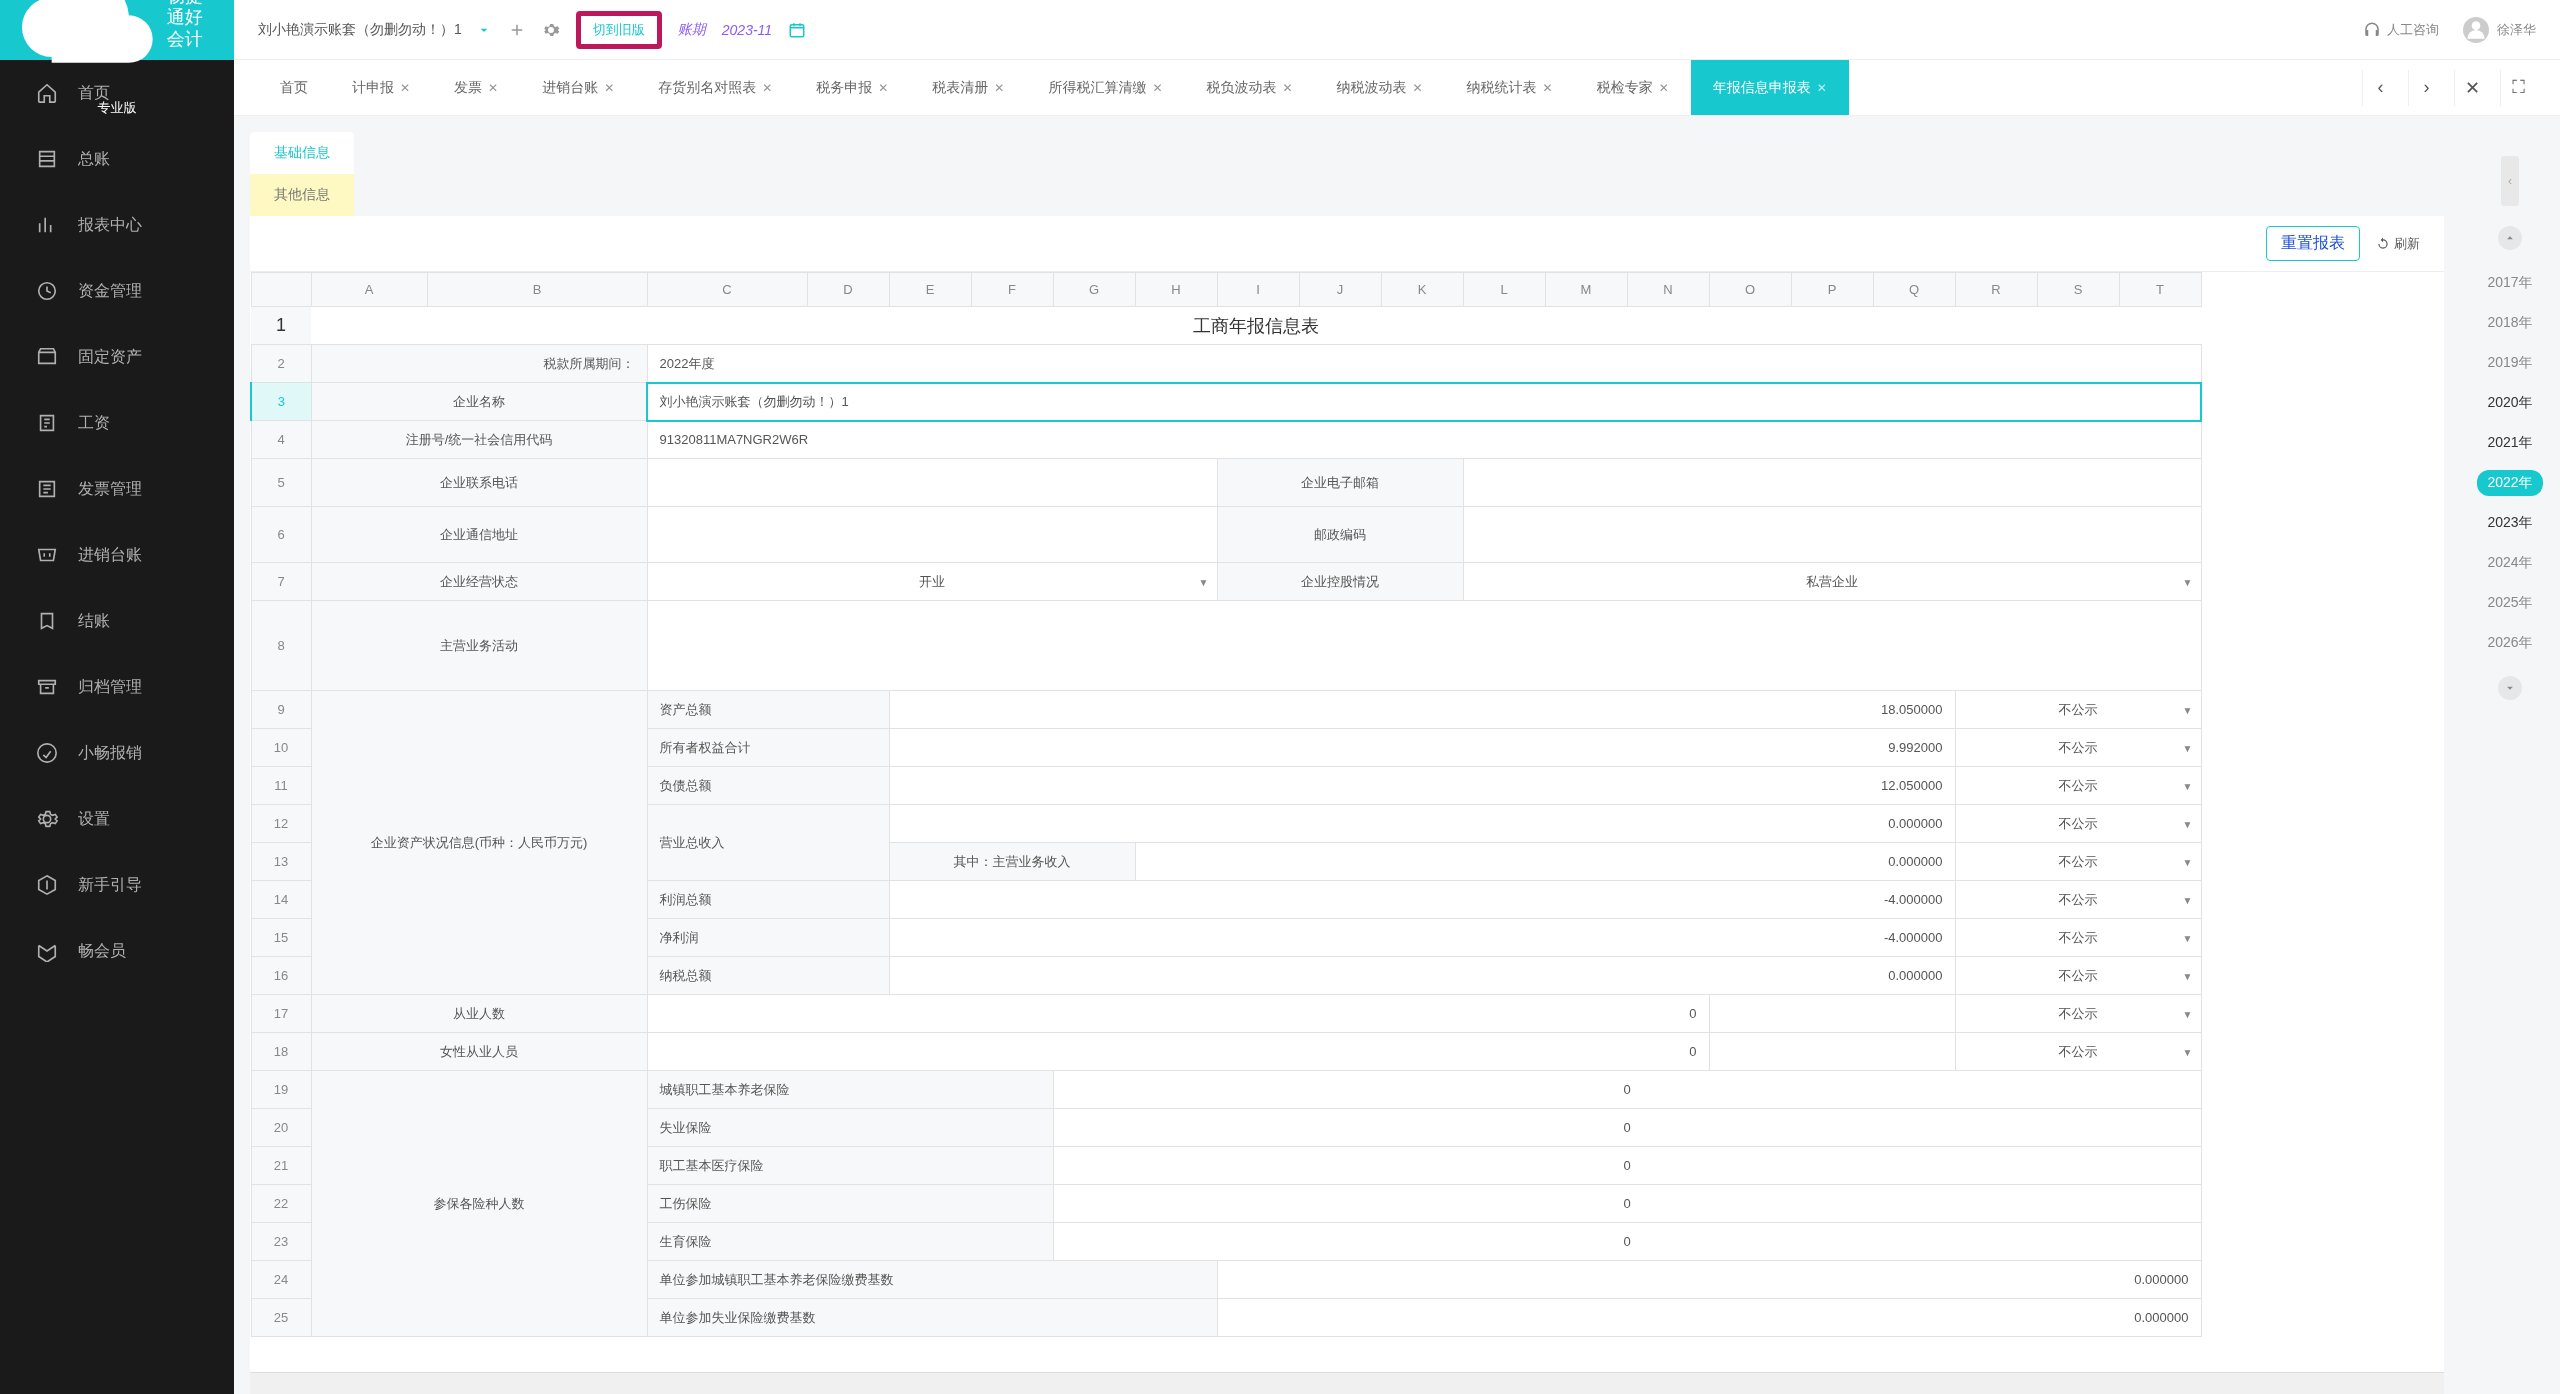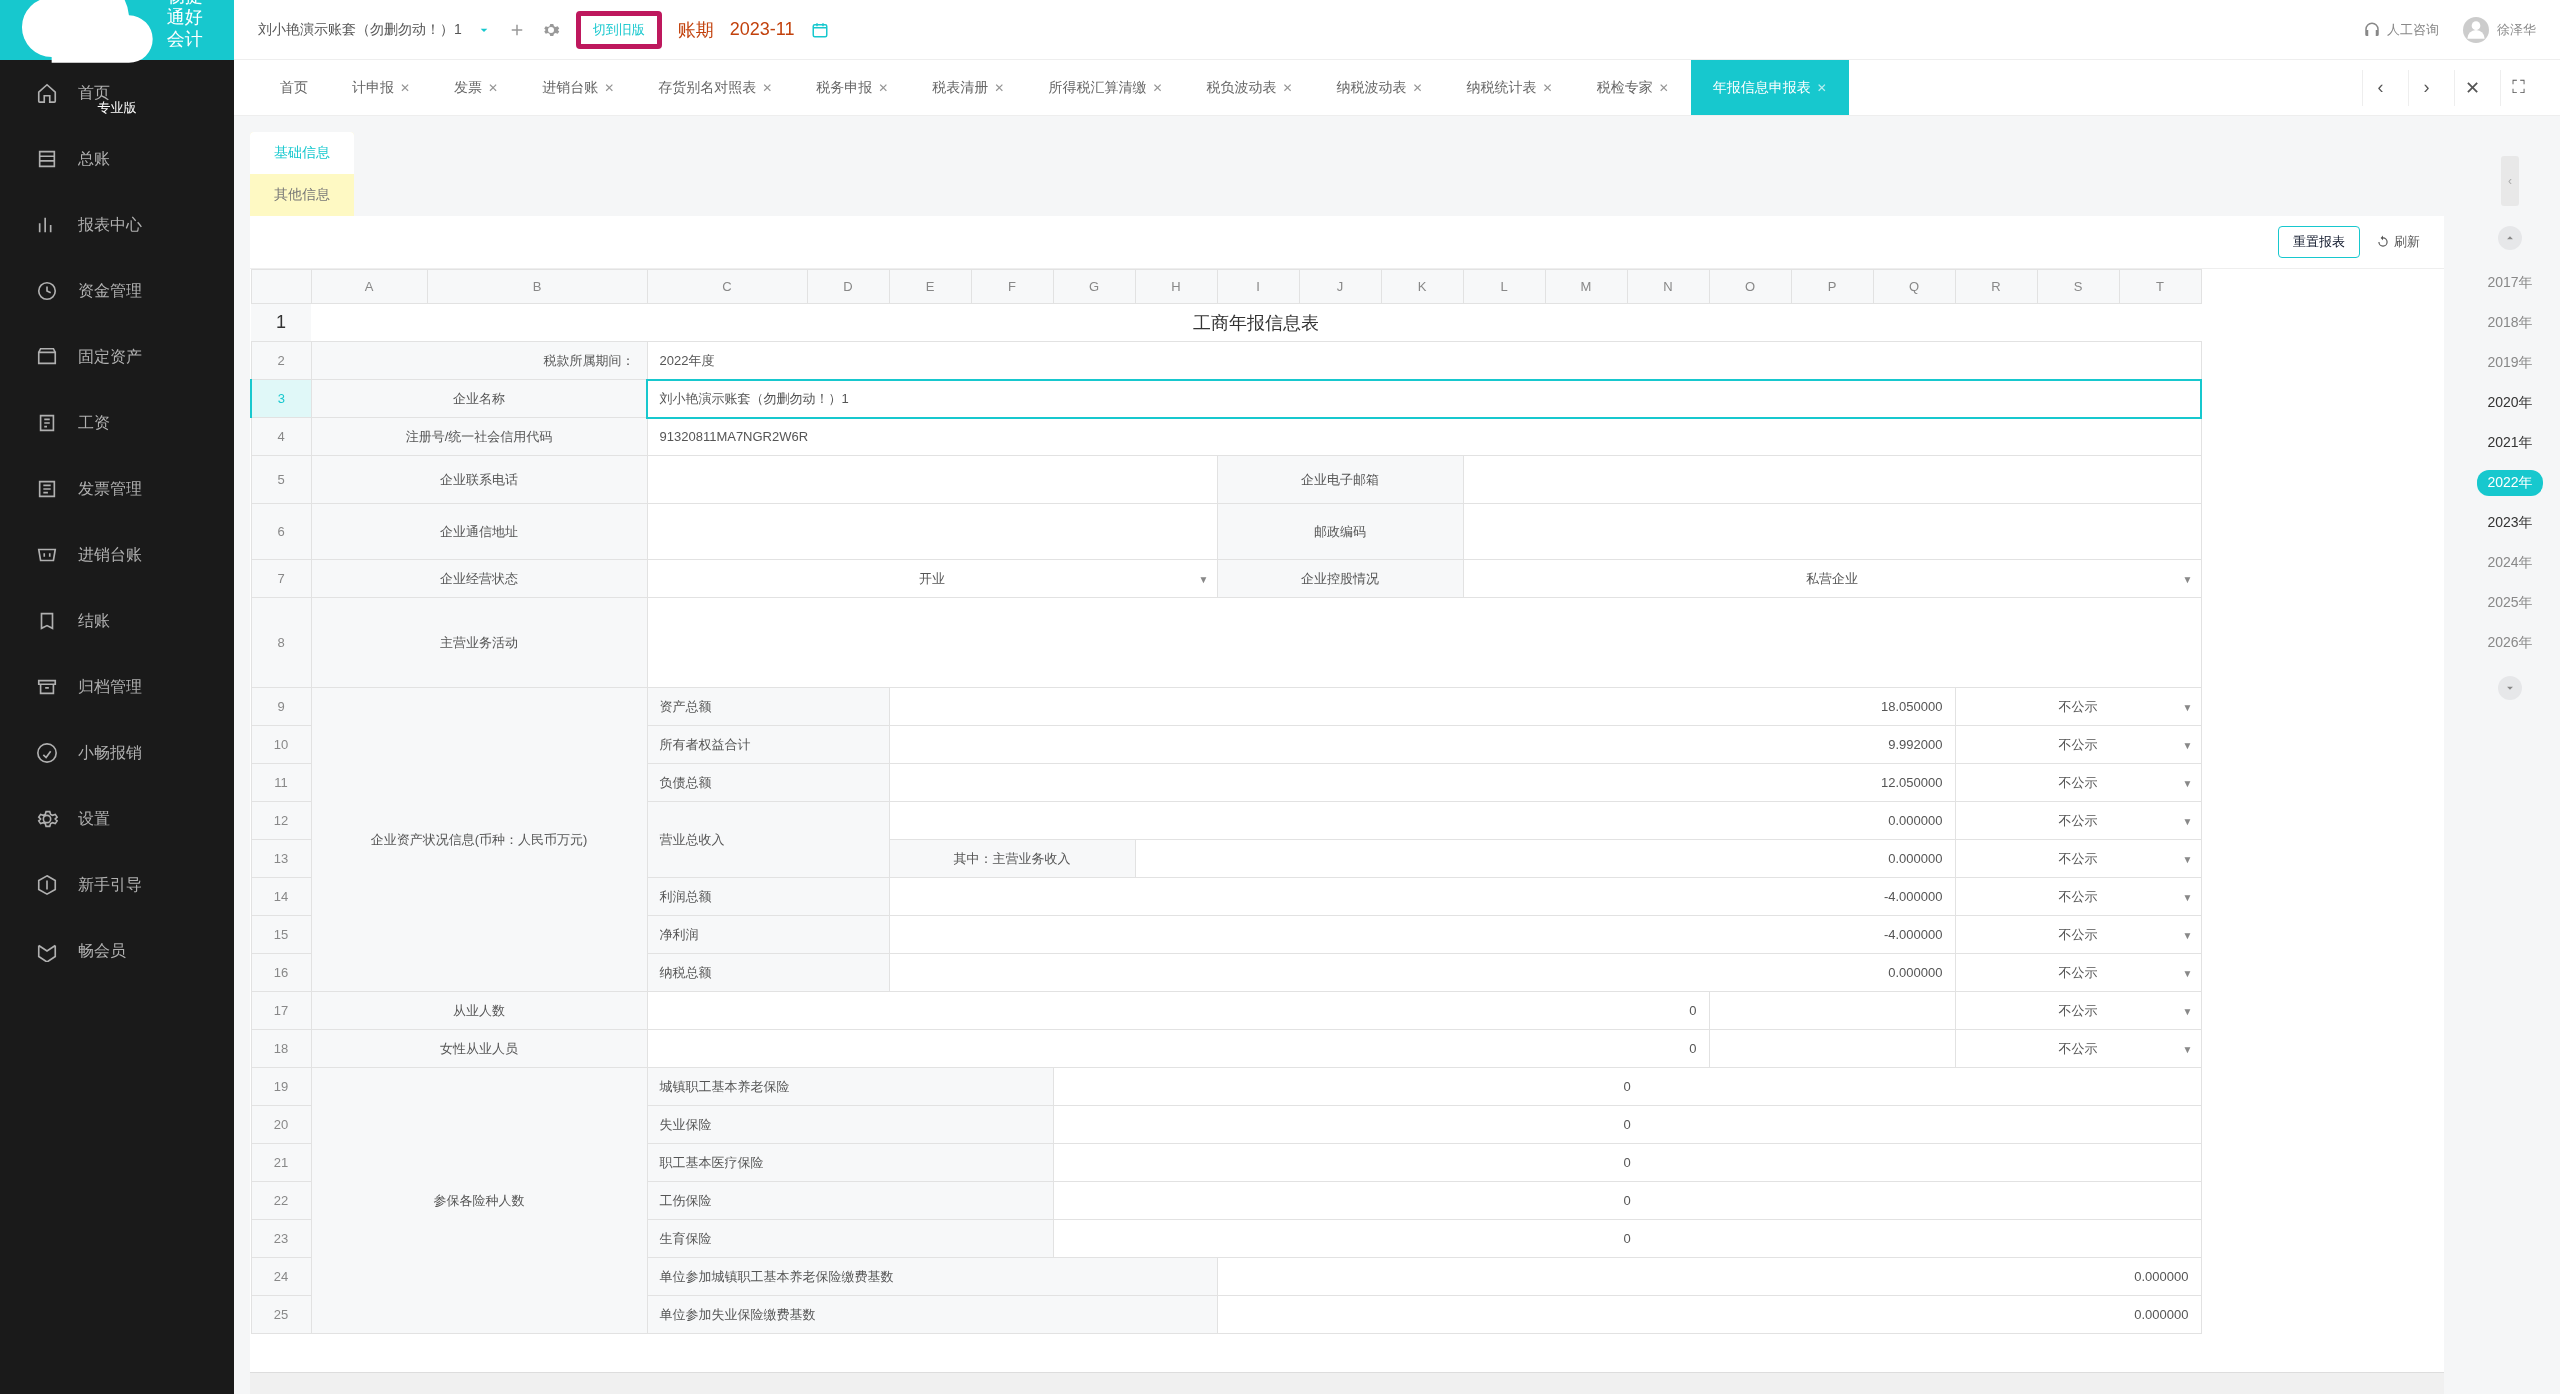--- a/index.html
+++ b/index.html
@@ -13,37 +13,37 @@
 .nav { list-style: none; }
 .nav li { display: flex; align-items: center; height: 66px; padding: 0 36px; gap: 20px; cursor: pointer; color: #b0b0b0; font-size: 16px; }
 .nav li.active { background: #000; color: #fff; }
 .nav li .nav-icon { width: 22px; height: 22px; display: inline-flex; align-items: center; justify-content: center; }
 .main { flex: 1; display: flex; flex-direction: column; min-width: 0; }
 .topbar { height: 60px; border-bottom: 1px solid #eee; display: flex; align-items: center; padding: 0 24px; gap: 16px; }
 .dataset { display: flex; align-items: center; gap: 14px; }
 .dataset-name { font-size: 14px; color: #555; }
 .icon-btn { cursor: pointer; color: #999; display: inline-flex; }
 .switch-old { border: 5px solid #be185d; color: #17c8ce; padding: 5px 12px; border-radius: 4px; font-size: 13px; cursor: pointer; }
-.period { color: #c2410c; font-size: 18px; }
+.period { color: #8b5cf6; font-size: 14px; font-style: italic; }
 .topbar-right { margin-left: auto; display: flex; align-items: center; gap: 24px; color: #888; }
 .user { display: flex; align-items: center; gap: 8px; }
 .avatar { width: 26px; height: 26px; border-radius: 50%; background: #ccc; display: inline-flex; align-items: center; justify-content: center; color: #fff; }
 .tabsbar { height: 56px; display: flex; align-items: stretch; padding: 0 24px; gap: 0; border-bottom: 1px solid #eee; overflow: hidden; }
 .tab { display: flex; align-items: center; padding: 0 22px; gap: 6px; font-size: 14px; color: #666; cursor: pointer; white-space: nowrap; }
 .tab.active { background: #17c8ce; color: #fff; }
 .tab .close { font-size: 12px; color: inherit; opacity: .7; }
 .tabsbar .tab-ctrls { margin-left: auto; display: flex; align-items: center; gap: 10px; padding-left: 10px; }
 .tab-ctrls .ctrl { width: 36px; height: 36px; display: flex; align-items: center; justify-content: center; cursor: pointer; color: #555; font-size: 18px; border-left: 1px solid #eee; }
 .content { display: flex; flex: 1; min-height: 0; background: #f5f6f7; }
 .sheet-area { flex: 1; display: flex; flex-direction: column; padding: 16px 0 0 16px; min-width: 0; }
 .sheet-tabs { display: flex; background: #fef9c3; border-radius: 4px 4px 0 0; overflow: hidden; width: fit-content; flex-direction: column; }
 .sheet-tab { padding: 12px 24px; font-size: 14px; color: #777; cursor: pointer; }
 .sheet-tab.active { background: #fff; color: #17c8ce; font-weight: 500; }
 .toolbar { background: #fff; display: flex; justify-content: flex-end; align-items: center; padding: 10px 24px; gap: 16px; border-bottom: 1px solid #eee; }
-.btn-reset { border: 1px solid #17c8ce; color: #0f172a; background: #fff; padding: 6px 14px; border-radius: 4px; cursor: pointer; font-size: 13px; }
+.btn-reset { border: 1px solid #17c8ce; color: #1d4ed8; background: #fff; padding: 6px 14px; border-radius: 4px; cursor: pointer; font-size: 16px; }
 .btn-refresh { color: #555; display: flex; align-items: center; gap: 4px; cursor: pointer; font-size: 13px; }
 .grid-wrap { background: #fff; flex: 1; min-height: 0; display: flex; flex-direction: column; }
 .grid-scroll { flex: 1; overflow: auto; position: relative; }
 .grid { border-collapse: collapse; table-layout: fixed; }
 .grid td, .grid th { border: 1px solid #e2e2e2; height: 38px; text-align: center; font-size: 13px; color: #555; white-space: nowrap; overflow: hidden; text-overflow: ellipsis; padding: 0 6px; }
 .grid .rownum { background: #f7f8f9; color: #888; width: 60px; }
 .grid .rownum.selected { background: #17c8ce22; color: #17c8ce; font-weight: 500; border-left: 2px solid #17c8ce; }
 .grid thead th { background: #f7f8f9; color: #888; font-weight: 400; height: 34px; }
 .grid .label-cell { background: #f7f8f9; }
 .grid .title-row td { font-size: 18px; color: #333; border-left: none; border-right: none; }

